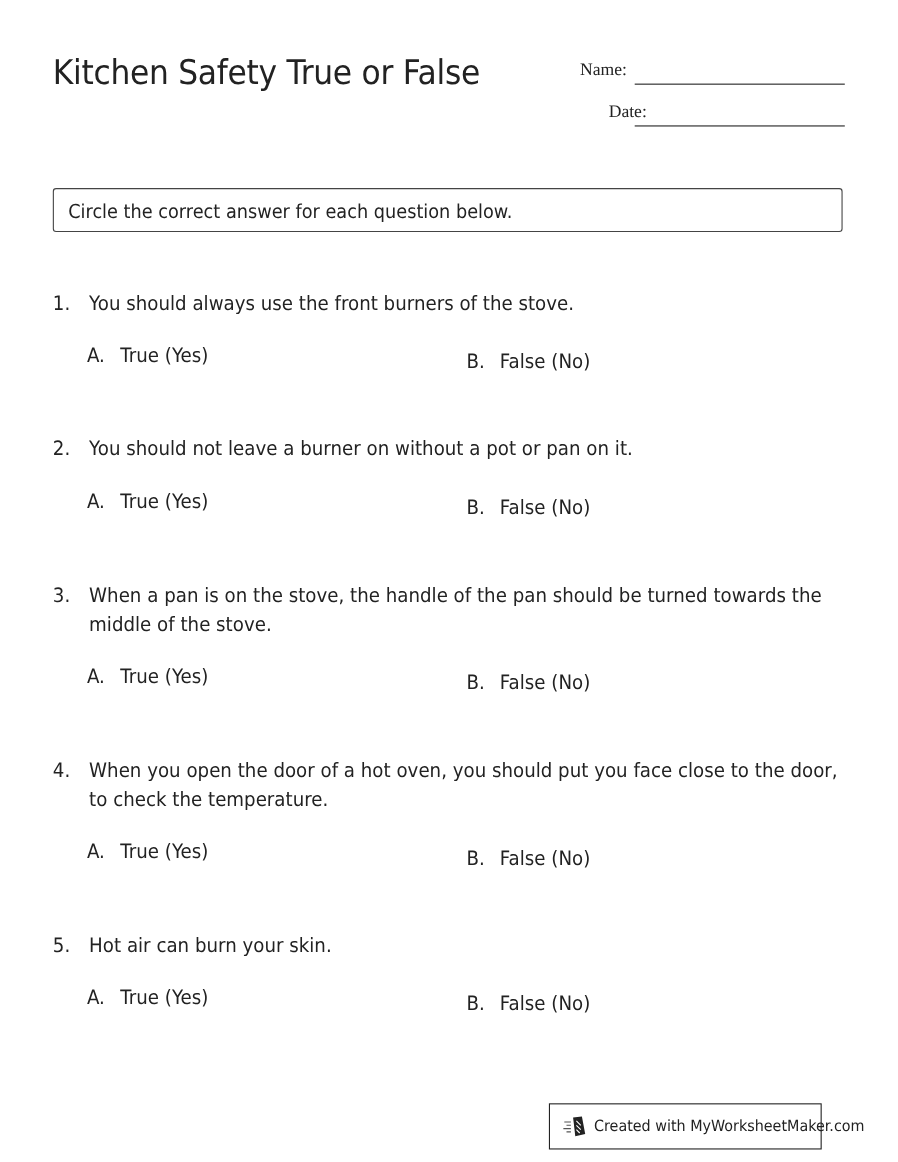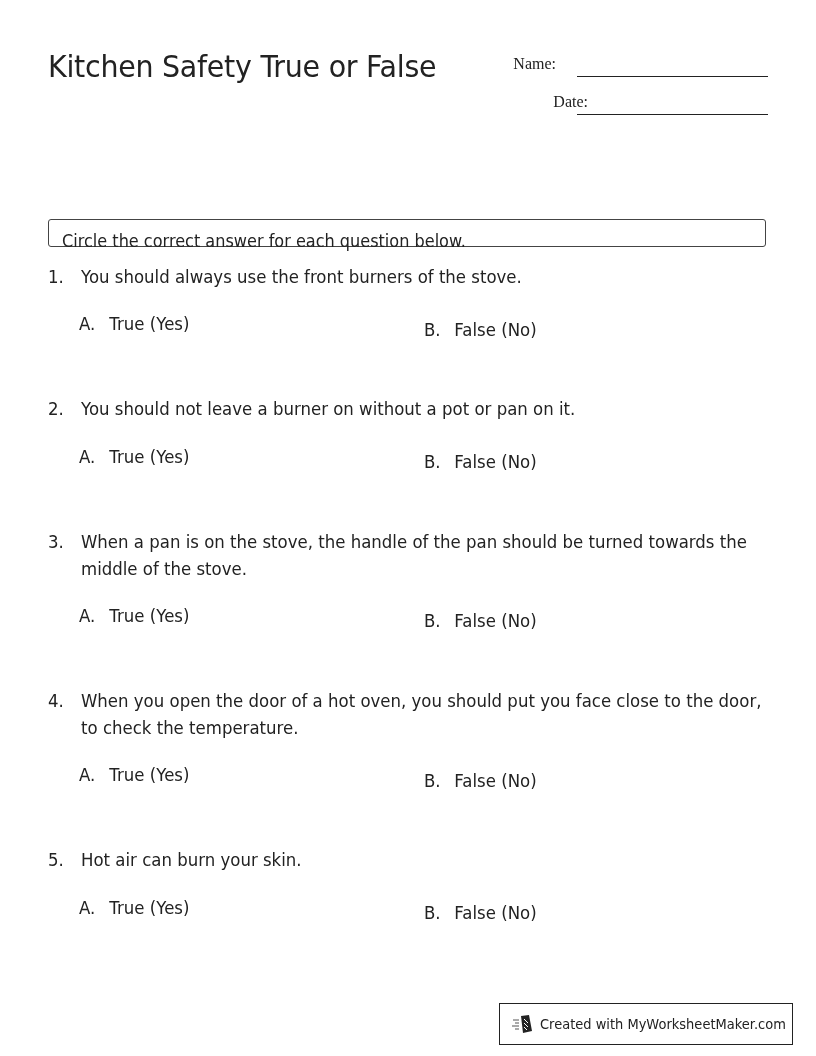--- a/index.html
+++ b/index.html
@@ -1,37 +1,37 @@
 <!DOCTYPE html>
 <html><head>
   <meta charset="utf-8">
   <style>
     html, body { margin: 0; padding: 0; background: #ffffff; }
     body { width: 816px; height: 1056px; position: relative; overflow: hidden; color: #222; font-family: "DejaVu Sans", sans-serif; }
     .title { position: absolute; left: 48px; top: 48px; font-size: 31px; font-weight: normal; color: #222; letter-spacing: -0.3px; font-family: "DejaVu Sans", sans-serif; transform: scaleX(0.92); transform-origin: left top; }
     .field-label { position: absolute; font-family: "Liberation Serif", serif; font-size: 16px; color: #222; text-align: right; width: 60px; }
     .field-line { position: absolute; border-bottom: 1px solid #222; width: 191px; height: 0; }
-    .instr-box { position: absolute; left: 48px; top: 171px; width: 718px; height: 28px; border: 1px solid #444; border-radius: 3px; box-sizing: border-box; margin-top: 48px; }
+    .instr-box { position: absolute; left: 48px; top: 171px; width: 718px; height: 40px; border: 1px solid #444; border-radius: 3px; box-sizing: border-box; }
     .instr-text { position: absolute; left: 13px; top: 11px; font-size: 17.5px; color: #222; transform: scaleX(0.92); transform-origin: left top; white-space: nowrap; }
     .q { position: absolute; left: 48px; width: 720px; }
     .q-num { position: absolute; left: 0; top: 0; font-size: 18px; color: #222; transform: scaleX(0.92); transform-origin: left top; }
     .q-text { position: absolute; left: 33px; top: 0; width: 720px; font-size: 18px; line-height: 27px; color: #222; transform: scaleX(0.92); transform-origin: left top; }
     .q-num { line-height: 27px; }
     .opt { position: absolute; font-size: 18px; color: #222; white-space: nowrap; transform: scaleX(0.92); transform-origin: left top; }
     .opt .letter { display: inline-block; width: 33px; }
-    .footer { position: absolute; left: 499px; top: 1003px; width: 294px; height: 42px; border: 1px solid #222; box-sizing: border-box; }
+    .footer { position: absolute; left: 499px; top: 1003px; width: 248px; height: 42px; border: 1px solid #222; box-sizing: border-box; }
     .footer-icon { position: absolute; left: 12px; top: 10px; width: 22px; height: 20px; }
     .footer-text { position: absolute; left: 40px; top: 12px; font-size: 14px; color: #222; white-space: nowrap; transform: scaleX(0.93); transform-origin: left top; }
   </style>
 </head>
 <body>
 
 <div class="title">Kitchen Safety True or False</div>
 
-<div class="field-label" style="left:496px; top:55px;">Name:</div>
+<div class="field-label" style="left:510px; top:55px;">Name:</div>
 <div class="field-line" style="left:577px; top:76px;"></div>
 
 <div class="field-label" style="left:528px; top:93px;">Date:</div>
 <div class="field-line" style="left:577px; top:114px;"></div>
 
 <div class="instr-box">
   <div class="instr-text">Circle the correct answer for each question below.</div>
 </div>
 
 <div class="q" style="top:263px;">

